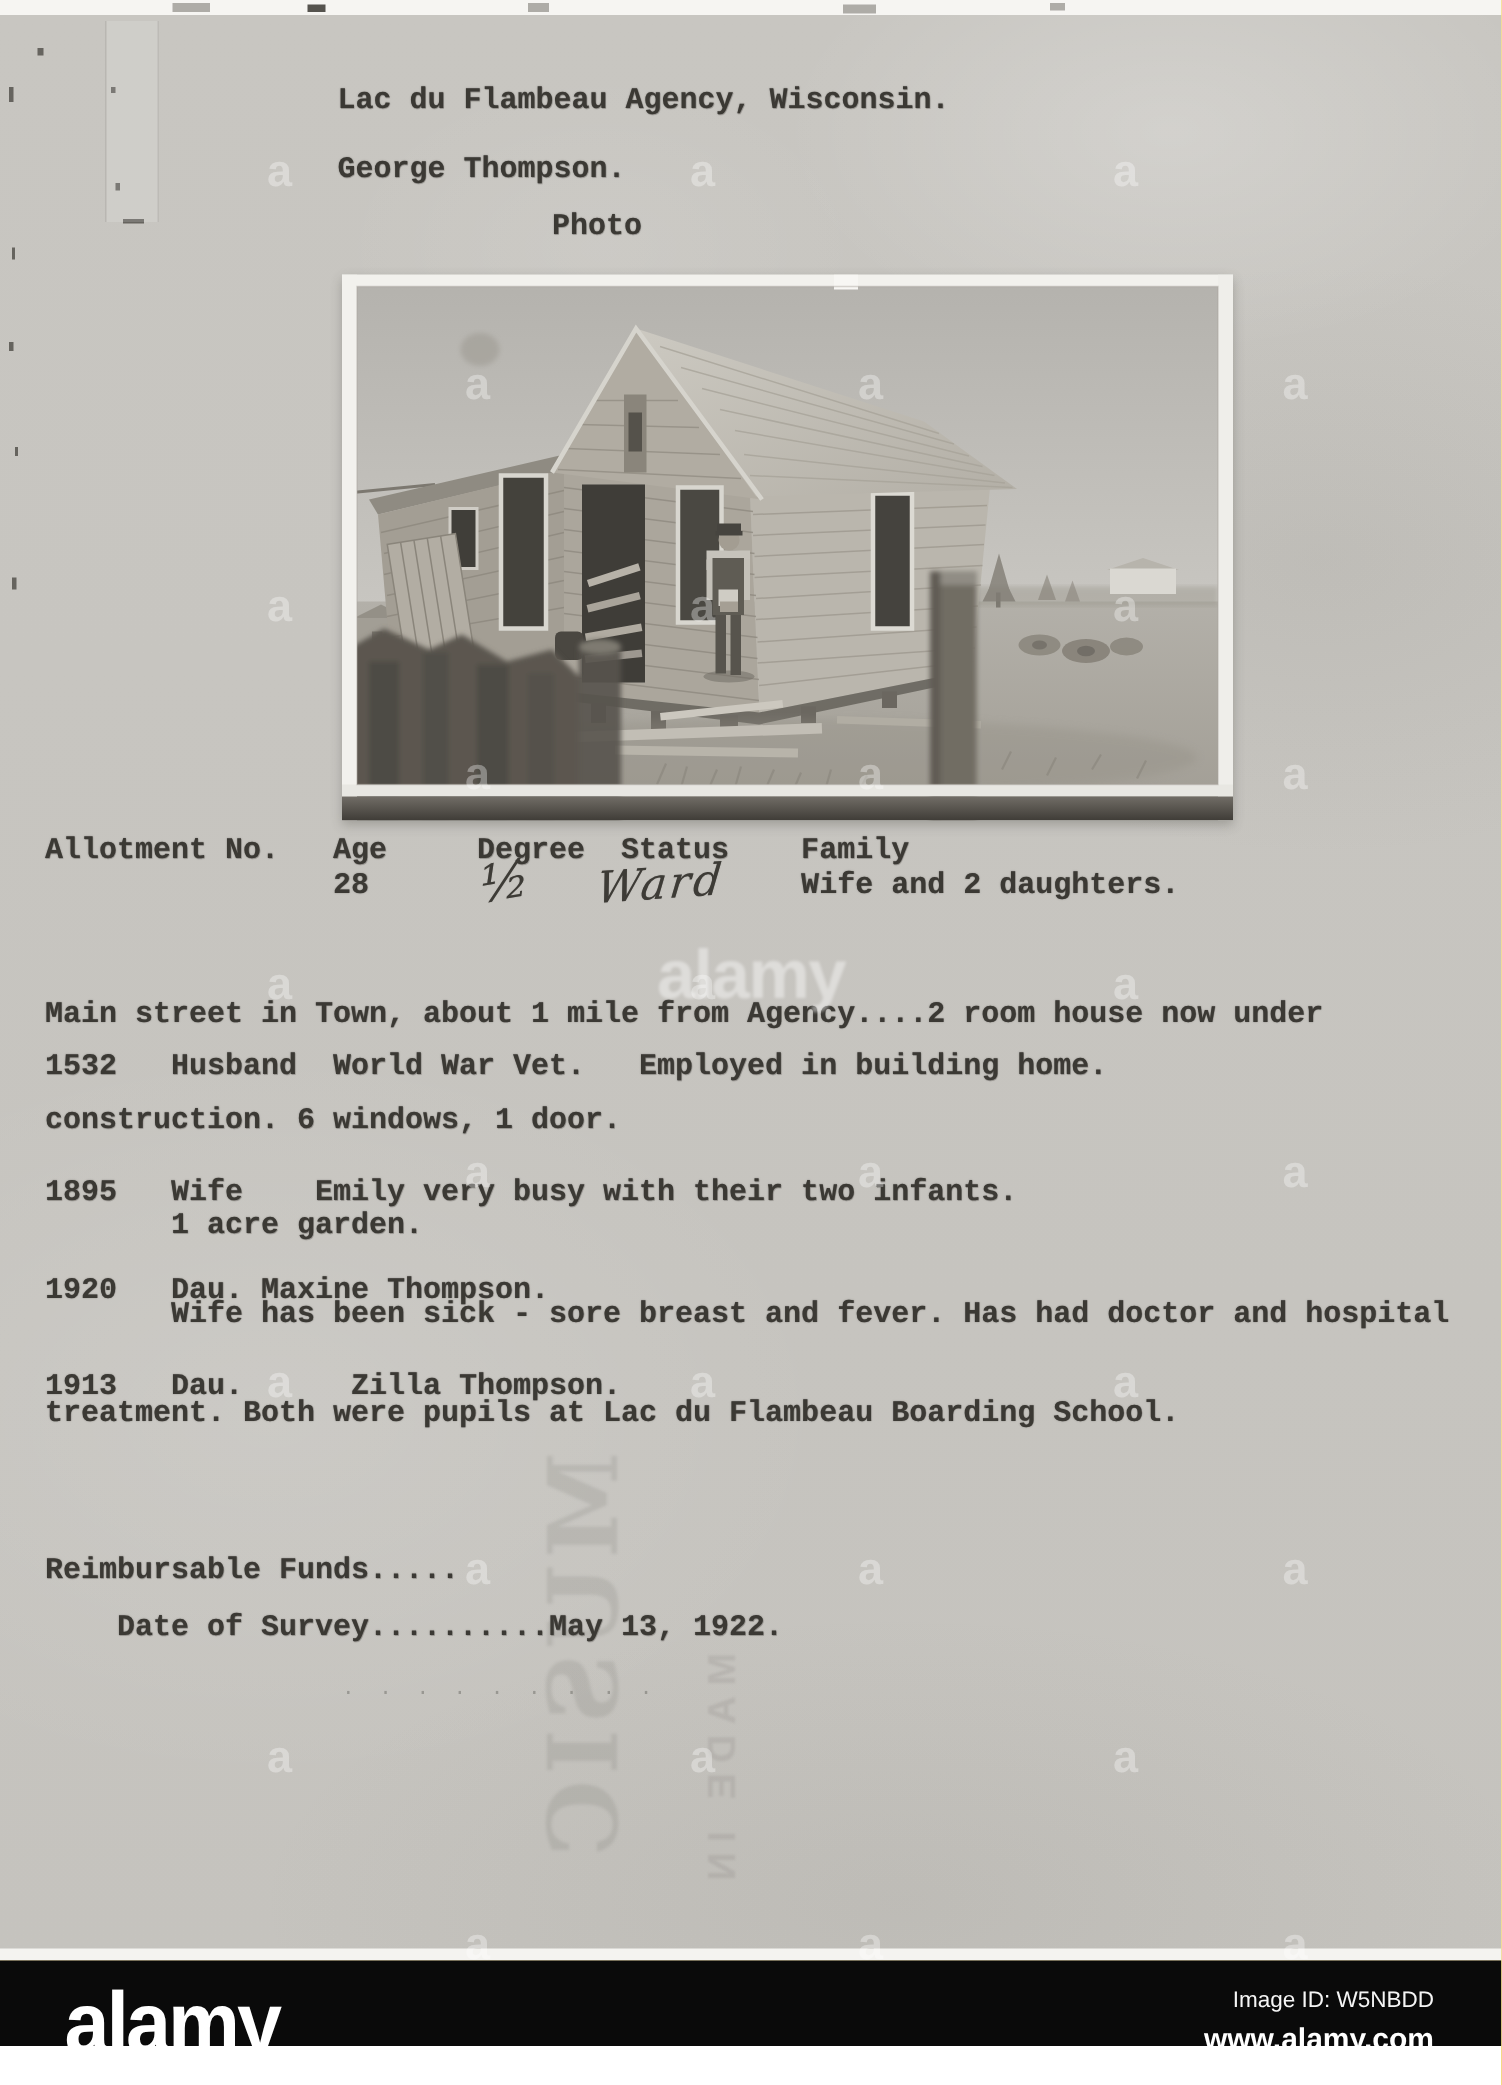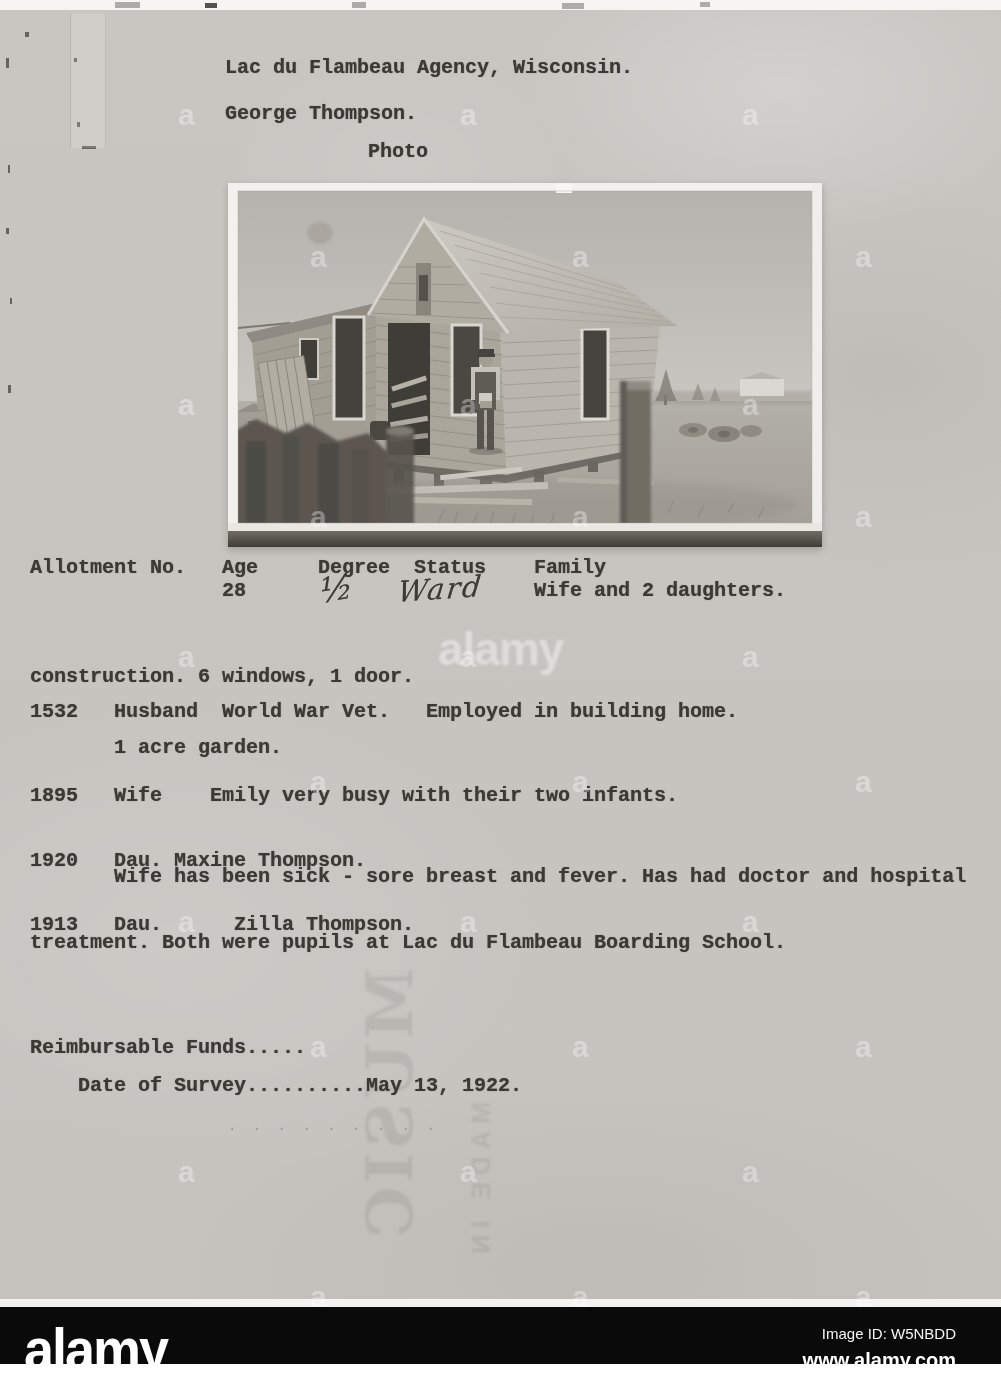--- a/index.html
+++ b/index.html
@@ -42,21 +42,21 @@
   .top-edge{position:absolute;left:0;top:0;width:1001px;height:10px;background:#f6f5f2;z-index:4;}
   .edge-dash{position:absolute;background:#aeaca7;}
   .edge-speck{position:absolute;background:#45433e;opacity:.75;}
   .crease{position:absolute;left:70px;top:4px;width:34px;height:134px;z-index:2;
     background:rgba(255,255,255,.14);border-left:1px solid rgba(120,118,112,.25);
     border-right:1px solid rgba(120,118,112,.20);}
   
   .footer-strip{position:absolute;left:0;top:1299px;width:1001px;height:8px;background:#f4f3f0;z-index:5;}
   .footer-bar{position:absolute;left:0;top:1307px;width:1001px;height:83px;background:#0a0a0a;z-index:5;
     display:flex;align-items:center;justify-content:space-between;box-sizing:border-box;
-    padding:0 45px 0 24px;}
+    padding:0 45px 0 43px;}
   .footer-logo{font-family:"Liberation Sans",sans-serif;font-weight:bold;font-size:54px;
     letter-spacing:-2px;color:#ffffff;line-height:1;transform:scaleY(1.08);}
   .footer-meta{text-align:right;color:#ffffff;font-family:"Liberation Sans",sans-serif;}
   .footer-id{font-size:15px;font-weight:400;opacity:.96;margin-bottom:7px;}
   .footer-url{font-size:20px;font-weight:bold;}
   .z-text{z-index:3;}
 </style>
 </head>
 <body>
 
@@ -293,20 +293,21 @@
         <rect x="10" y="8" width="574" height="332" fill="none" stroke="#a9a59d" stroke-width="1" opacity=".45"></rect>
       </svg>
     </div>
 
     <pre class="typed z-text" style="left:30px;top:546px;">Allotment No.   Age     Degree  Status    Family</pre>
     <pre class="typed z-text" style="left:30px;top:569px;">                28                        Wife and 2 daughters.</pre>
     <span class="handwritten z-text" style="left:320px;top:558px;font-size:34px;transform:rotate(-10deg) skewX(-8deg);">½</span>
     <span class="handwritten z-text" style="left:398px;top:562px;font-size:29px;transform:rotate(-4deg) skewX(-10deg);letter-spacing:2px;">Ward</span>
 
     <div class="typed z-text" style="left:30px;top:608px;line-height:23.5px;">
+      <div>Main street in Town, about 1 mile from Agency....2 room house now under</div>
       <div>construction. 6 windows, 1 door.</div>
       <div>       1 acre garden.</div>
     </div>
 
     <pre class="typed z-text" style="left:30px;top:690px;">1532   Husband  World War Vet.   Employed in building home.</pre>
     <div class="typed z-text" style="left:30px;top:732px;line-height:21.5px;">
       <div>1895   Wife    Emily very busy with their two infants.</div>
       <div>1920   Dau. Maxine Thompson.</div>
       <div>1913   Dau.      Zilla Thompson.</div>
     </div>

